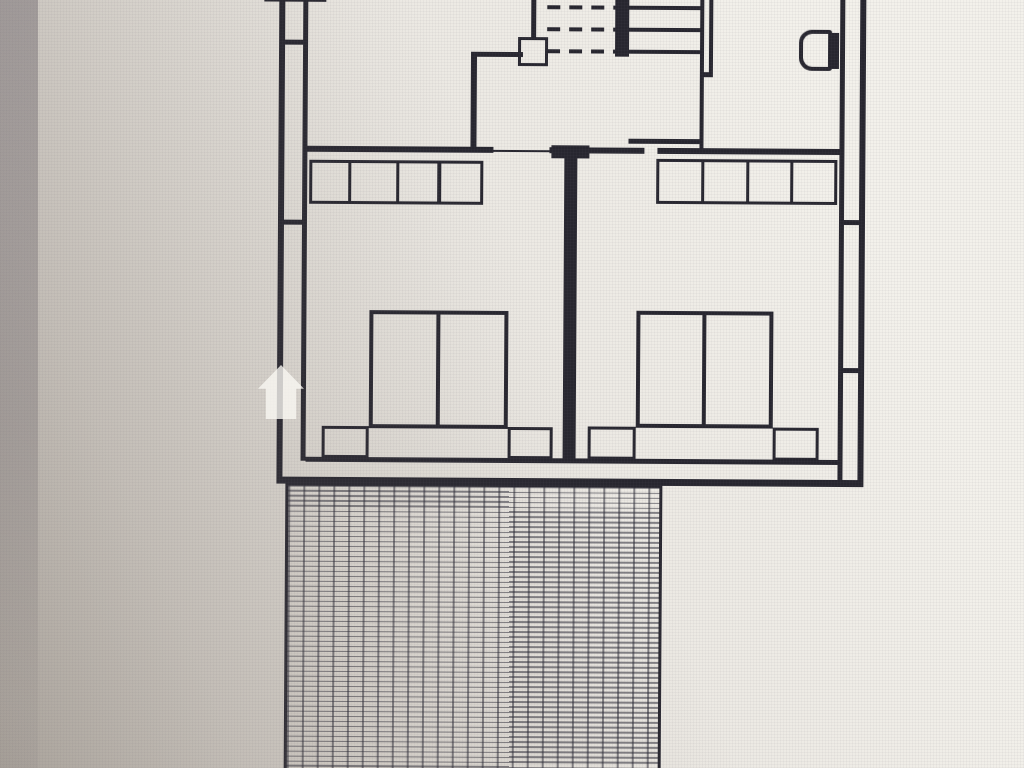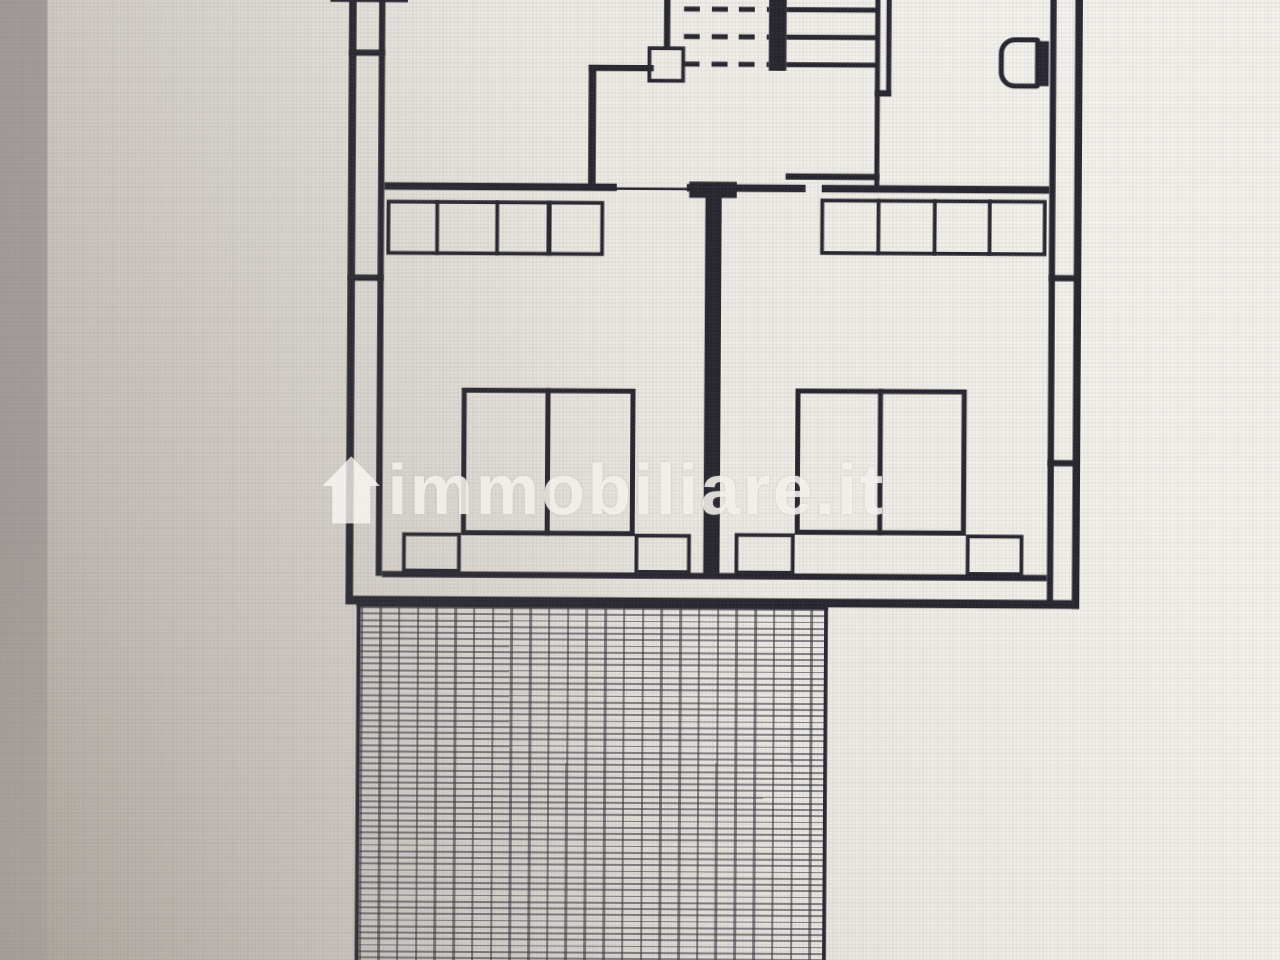--- a/index.html
+++ b/index.html
@@ -79,18 +79,17 @@
       <div style="left:773px;top:426px;width:46px;height:33px;border:3px solid #27262f;"></div>
       <div style="left:797px;top:28px;width:33px;height:41px;border:4px solid #27262f;border-radius:13px 3px 3px 13px;"></div>
       <div style="left:545px;top:5px;width:68px;height:4px;background:repeating-linear-gradient(90deg,#27262f 0 13px,transparent 13px 22px);"></div>
       <div style="left:545px;top:27px;width:68px;height:4px;background:repeating-linear-gradient(90deg,#27262f 0 13px,transparent 13px 22px);"></div>
       <div style="left:545px;top:49px;width:68px;height:4px;background:repeating-linear-gradient(90deg,#27262f 0 13px,transparent 13px 22px);"></div>
       <div style="left:286px;top:483px;width:377px;height:300px;border-top:4px solid #27262f;border-left:3px solid #27262f;border-right:3px solid #27262f;background:repeating-linear-gradient(90deg,rgba(42,42,54,0.55) 0 2px,transparent 2px 15px),repeating-linear-gradient(0deg,rgba(42,42,54,0.55) 0 1.5px,transparent 1.5px 5px);"></div>
     </div>
 
   <div class="watermark">
     <div class="wm-house"></div>
-    <div class="wm-text">immobiliare.it</div>
   </div>
 
   <div class="moire"></div>
   <div class="vignette"></div>
 </div>
 
 </body></html>

